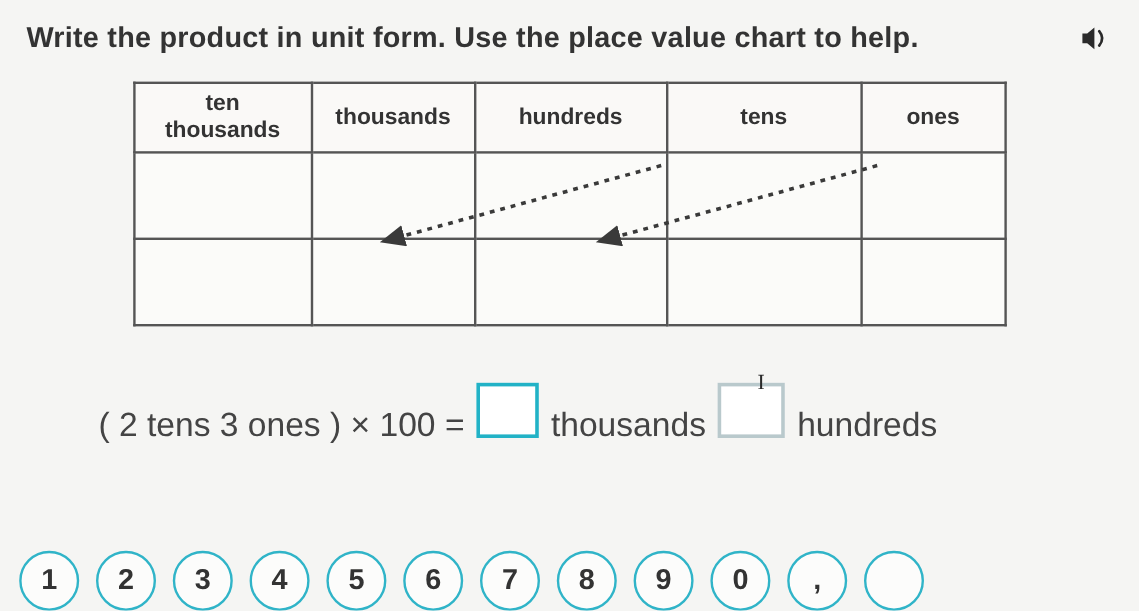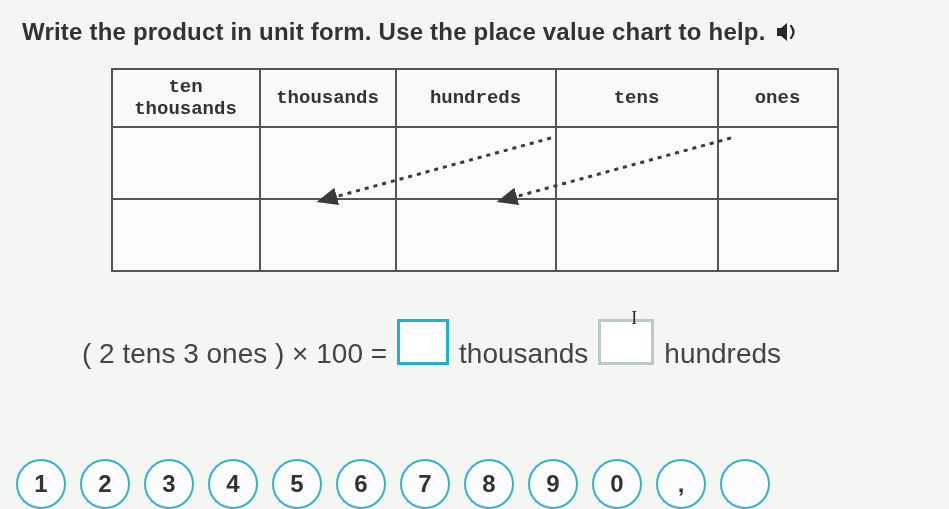--- a/index.html
+++ b/index.html
@@ -6,33 +6,32 @@
     body {
       width: 949px;
       height: 509px;
       background: #f5f5f3;
       font-family: Arial, Helvetica, sans-serif;
       color: #3a3a3a;
       padding: 18px 22px 0 22px;
       position: relative;
       overflow: hidden;
     }
-    .prompt-row { display: flex; align-items: center; gap: 8px; }
+    .prompt-row { display: flex; align-items: center; gap: 8px; justify-content: space-between; }
     .prompt {
       font-size: 24px;
       font-weight: bold;
       color: #333;
       letter-spacing: 0.2px;
     }
     .audio-icon { display: inline-flex; align-items: center; }
     .chart-wrap { display: flex; justify-content: center; margin-top: 22px; }
     table.place-value {
       border-collapse: collapse;
       background: #fdfdfc;
-      font-family: Liberation Mono, monospace;
     }
     table.place-value th, table.place-value td {
       border: 2px solid #555;
     }
     table.place-value th {
       font-size: 19px;
       font-weight: bold;
       color: #333;
       padding: 6px 10px;
       height: 40px;

